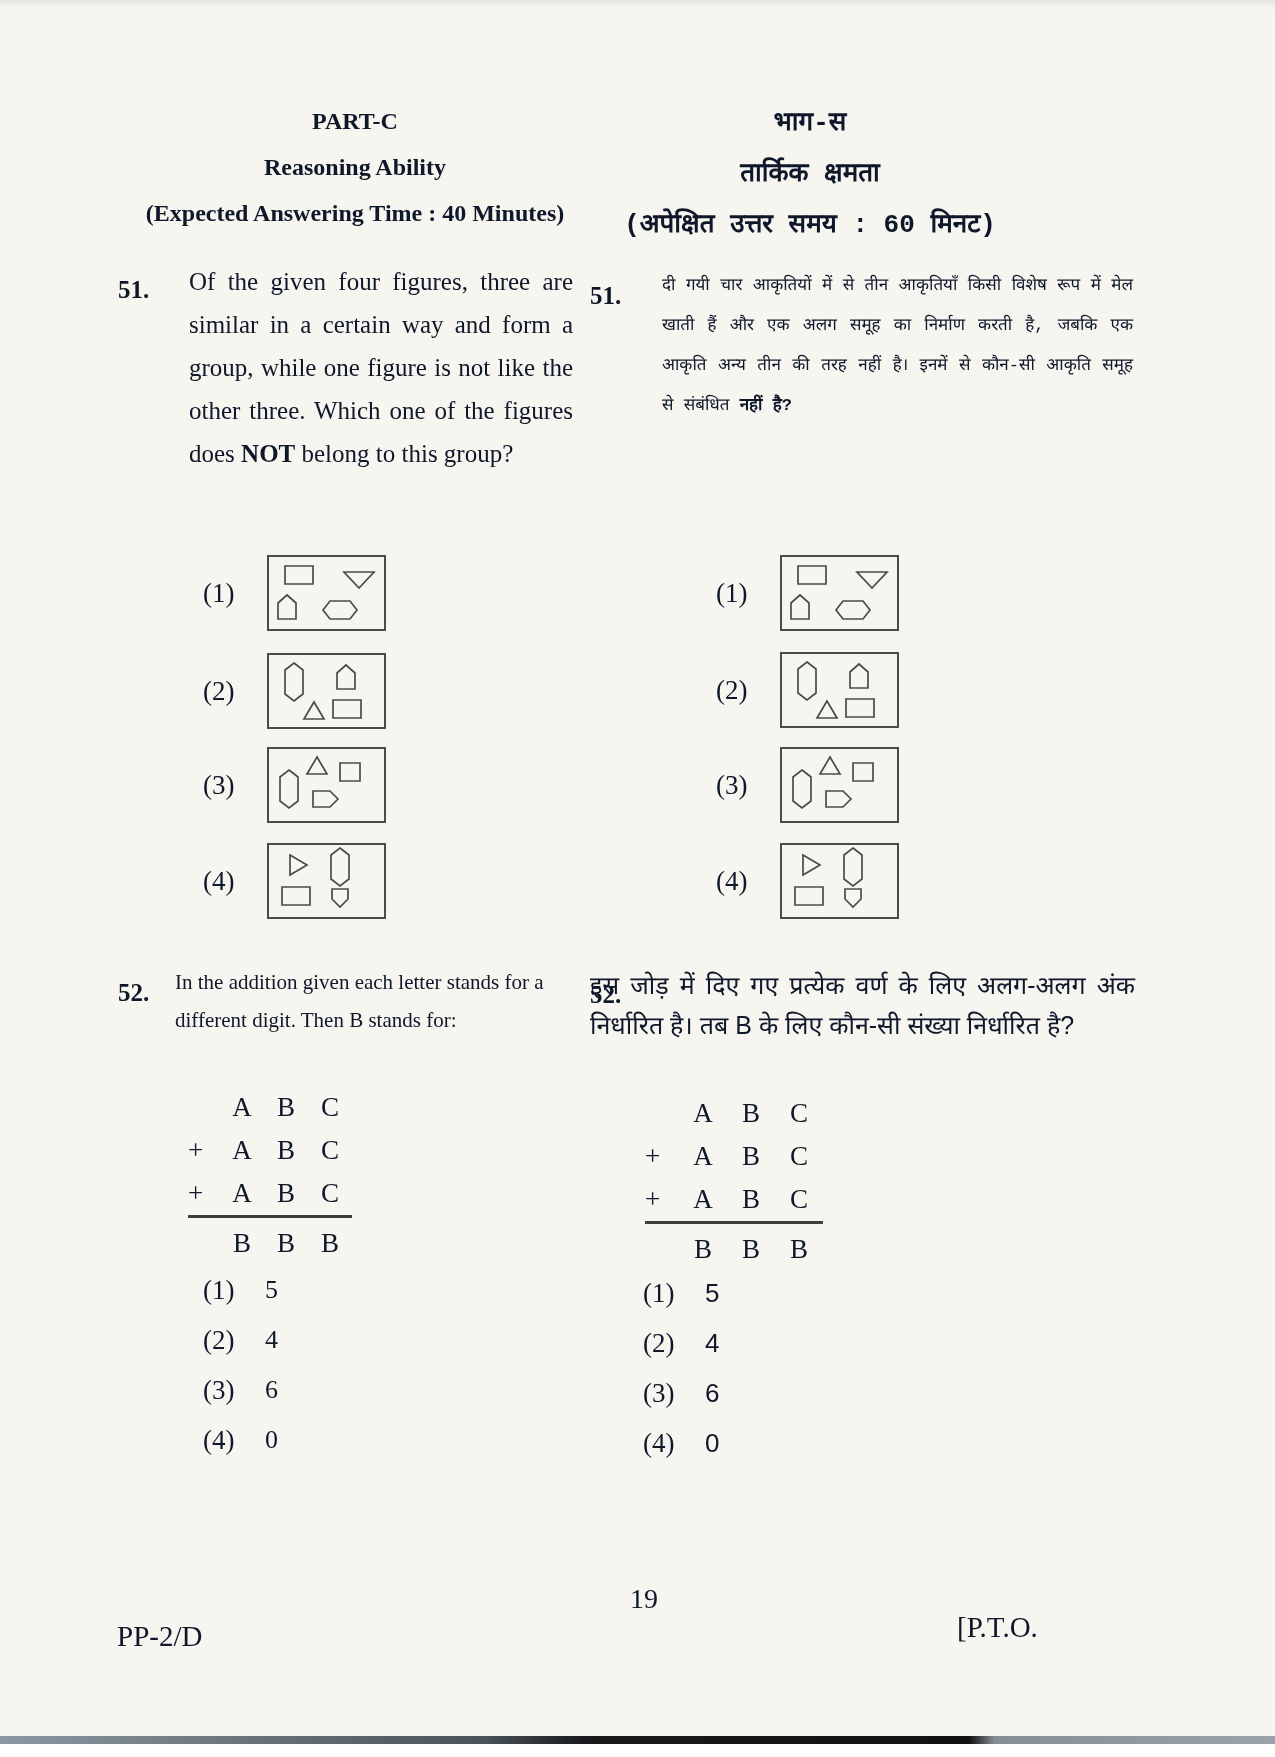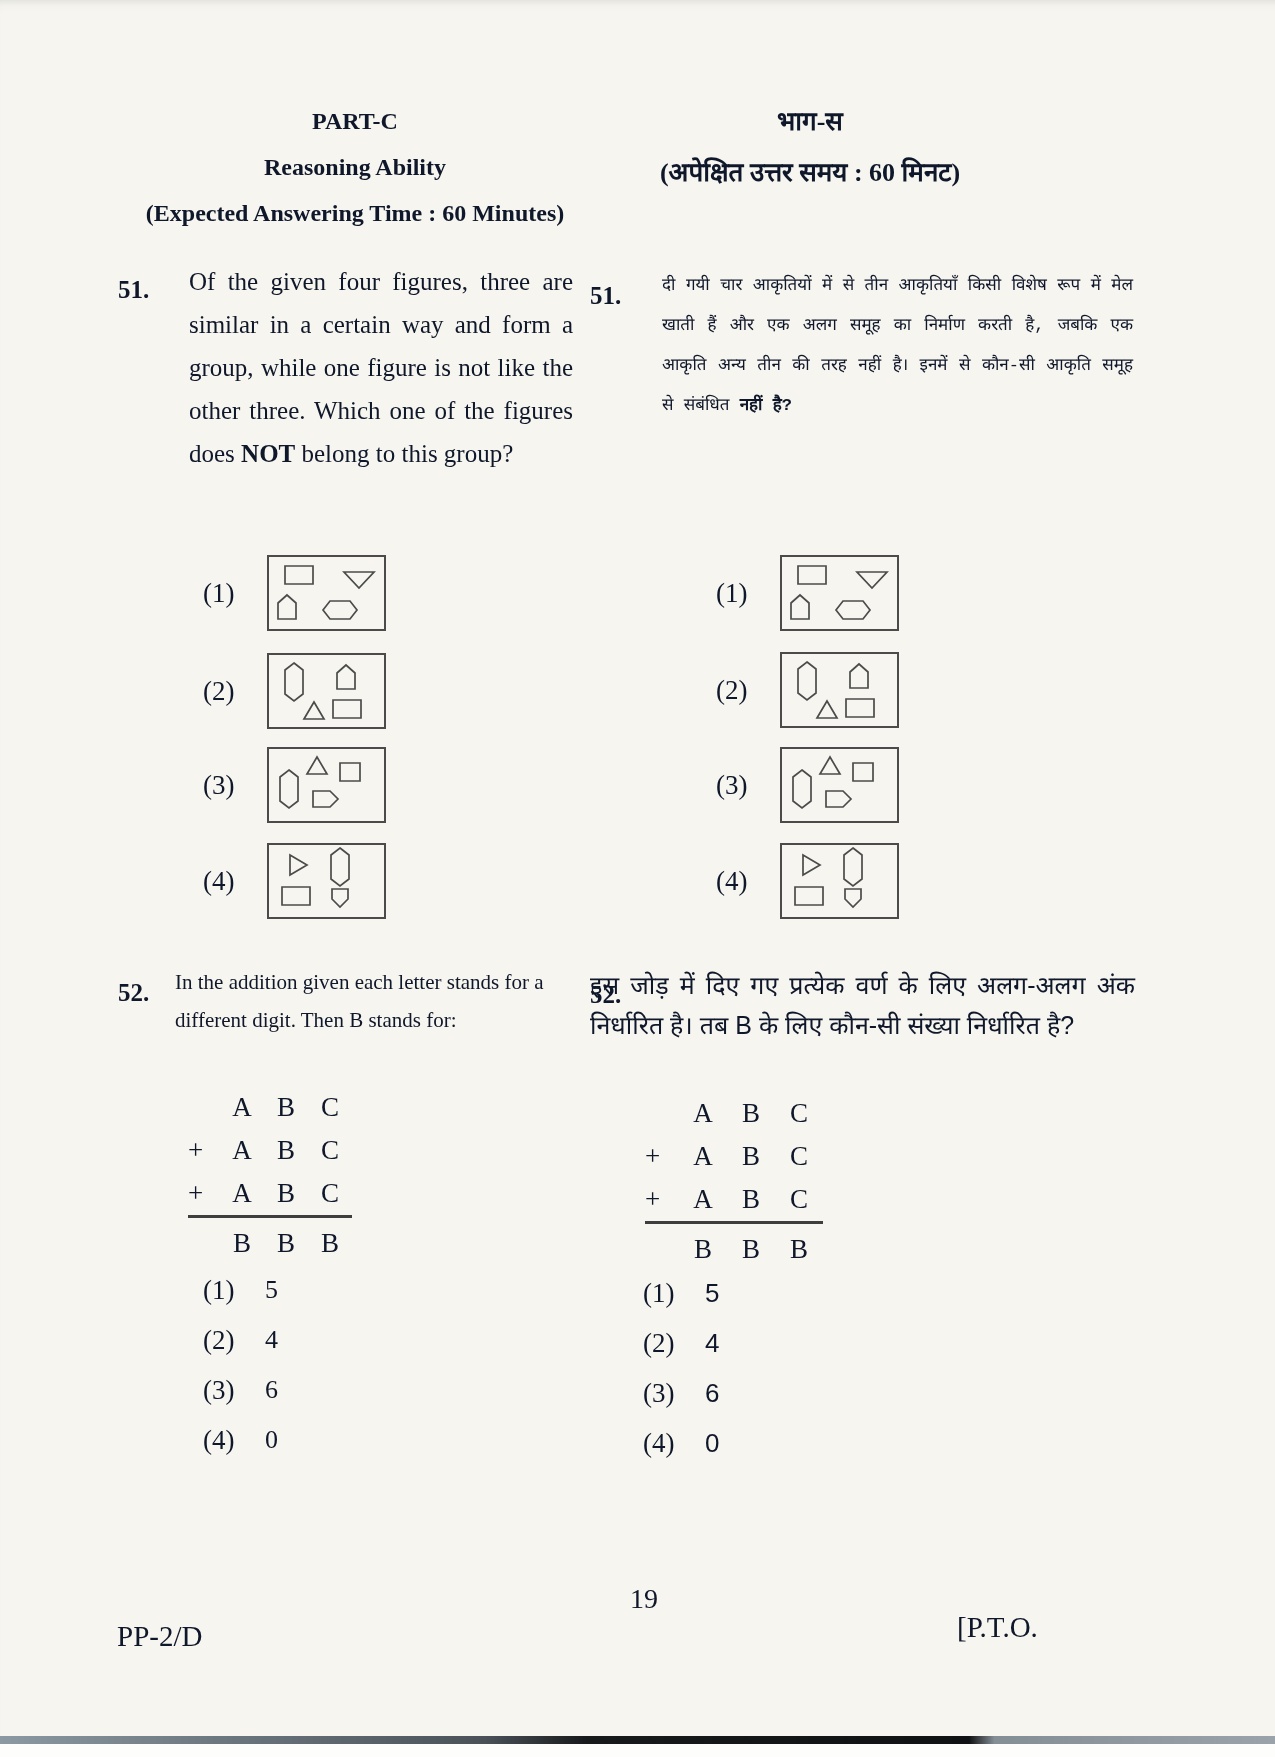--- a/index.html
+++ b/index.html
@@ -10,21 +10,21 @@
     font-family:"Liberation Serif", serif;
     color:#0f172a;
     overflow:hidden;
     padding-left:44px;
   }
   .abs{position:absolute;}
   
   .hdr{text-align:center;font-weight:bold;}
   #hdr-en{left:115px;top:108px;width:480px;font-size:24px;}
   #hdr-en .hline{margin-bottom:19px;}
-  #hdr-hi{left:610px;top:102px;width:400px;font-size:26px;font-family:Liberation Serif, serif;}
+  #hdr-hi{left:610px;top:102px;width:400px;font-size:26px;font-family:Liberation Mono, monospace;}
   #hdr-hi .hline{margin-bottom:15px;}
   
   .qnum{position:absolute;left:0;top:16px;font-weight:bold;font-size:25px;}
   .qtext{margin:0;text-align:justify;}
   #q51-en{left:118px;top:260px;width:455px;}
   #q51-en .qtext{margin-left:71px;font-size:25px;line-height:43px;}
   #q51-hi{left:590px;top:266px;width:543px;}
   #q51-hi .qtext{margin-left:72px;font-size:17px;line-height:40px;font-family:Liberation Mono, monospace;}
   #q52-en{left:118px;top:963px;width:450px;}
   #q52-en .qtext{margin-left:57px;font-size:21px;line-height:38px;text-align:left;}
@@ -58,25 +58,26 @@
   #scan-below{left:0;top:1744px;width:1275px;height:13px;background:#fdfdfb;}
 </style>
 </head>
 <body>
 
 <div id="page">
 
   <div class="abs hdr" id="hdr-en">
     <div class="hline">PART-C</div>
     <div class="hline">Reasoning Ability</div>
-    <div class="hline">(Expected Answering Time : 60 Minutes)</div>
+    <div class="hline">(Expected Answering Time : 40 Minutes)</div>
   </div>
 
   <div class="abs hdr" id="hdr-hi">
     <div class="hline">भाग-स</div>
+    <div class="hline">तार्किक क्षमता</div>
     <div class="hline">(अपेक्षित उत्तर समय : 60 मिनट)</div>
   </div>
 
   <div class="abs" id="q51-en">
     <span class="qnum">51.</span>
     <p class="qtext"><span>Of the given four figures, three are similar in a certain way and form a group, while one figure is not like the other three. Which one of the figures does </span><b>NOT</b><span> belong to this group?</span></p>
   </div>
 
   <div class="abs" id="q51-hi">
     <span class="qnum">51.</span>

